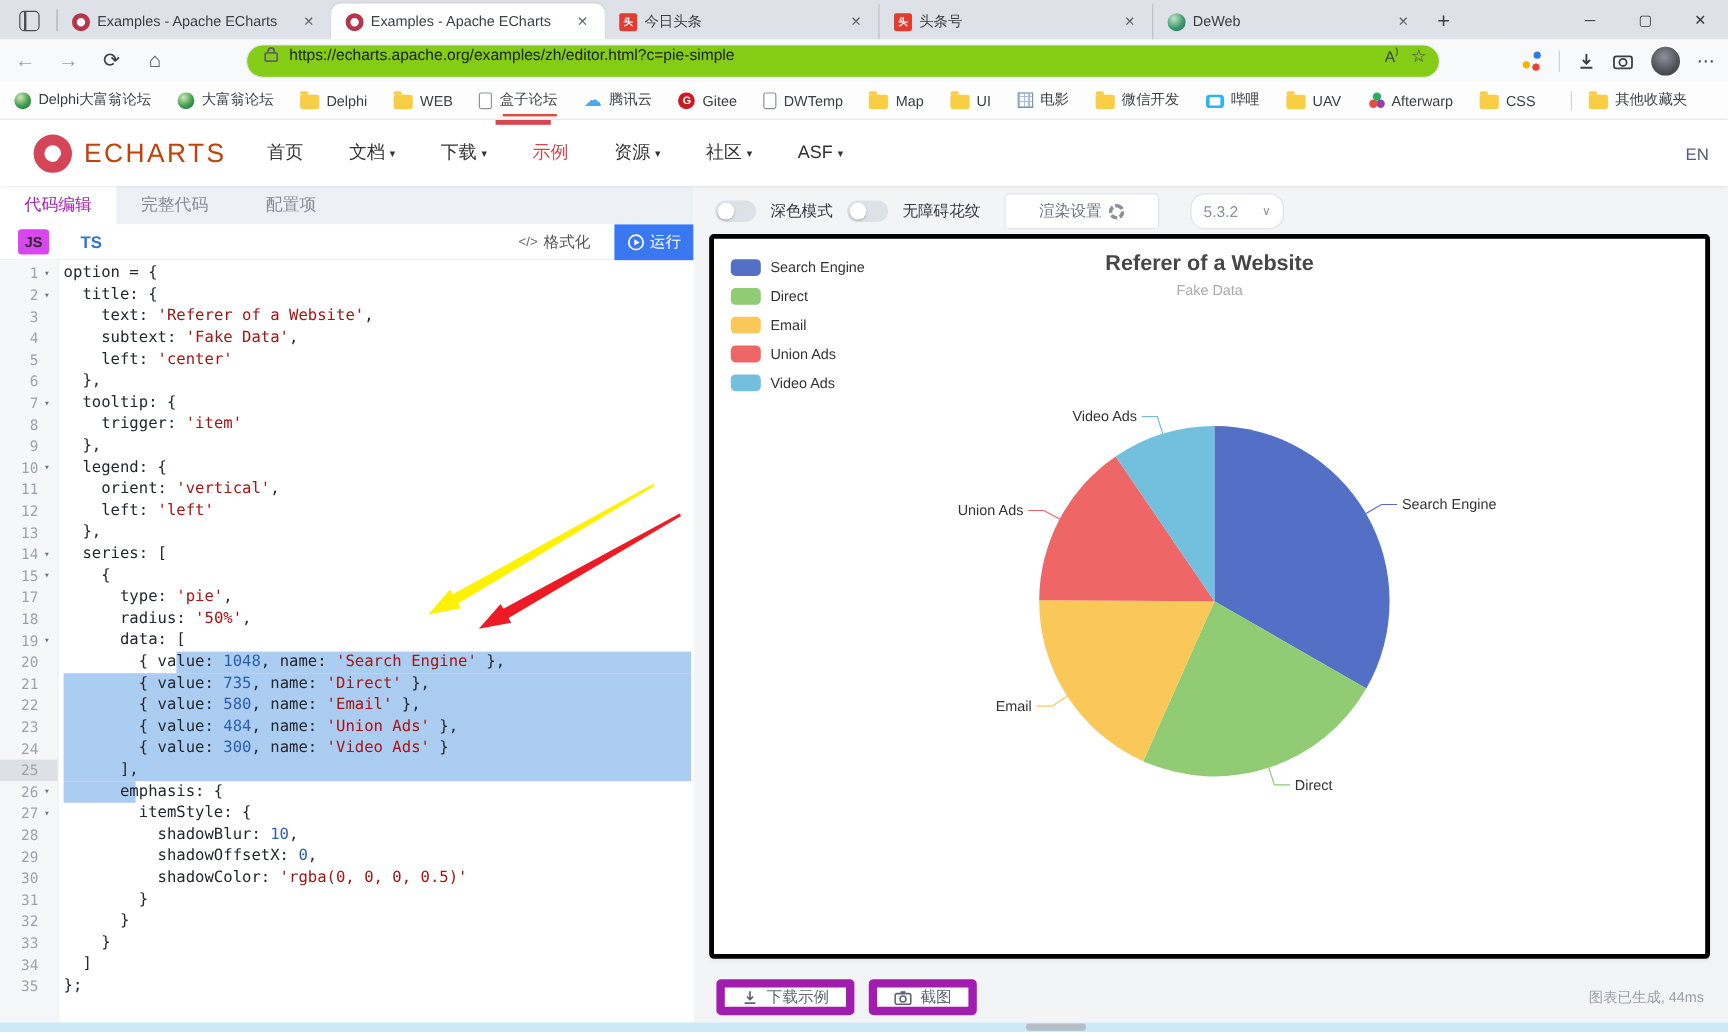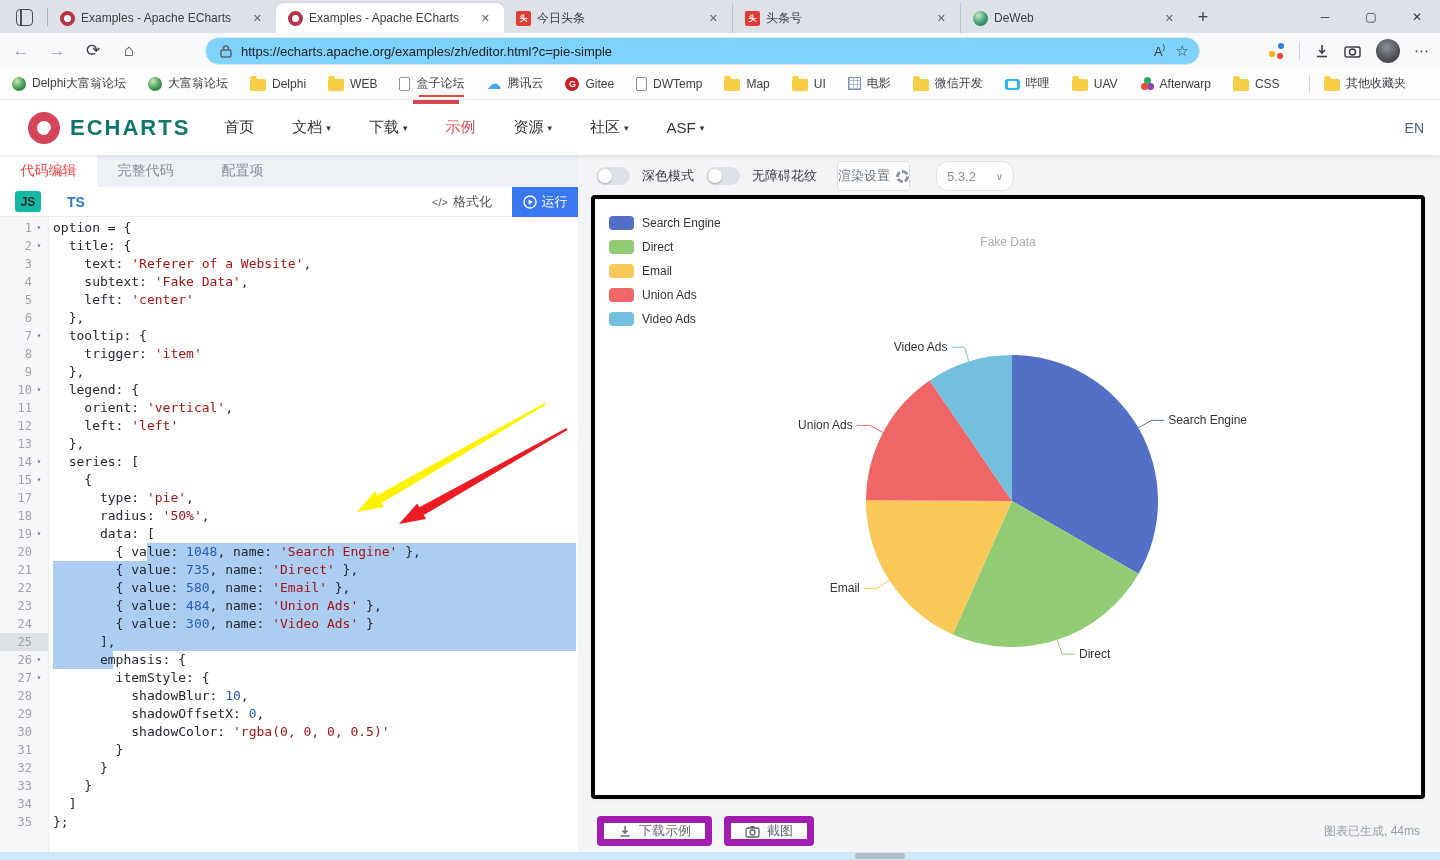--- a/index.html
+++ b/index.html
@@ -22,21 +22,21 @@
   .fav-toutiao { width:15px; height:15px; border-radius:2px; background:#e03c32; color:#fff; font-size:8px; font-weight:bold; line-height:15px; text-align:center; }
   .fav-globe { width:15px; height:15px; border-radius:50%; background:radial-gradient(circle at 35% 30%, #bfe8c9, #3f9c6b 55%, #1e5f7a); }
   .new-tab-btn { width:30px; height:30px; font-size:18px; color:#3c4043; display:flex; align-items:center; justify-content:center; margin-bottom:1px; }
   .win-controls { position:absolute; right:0; top:0; height:33px; display:flex; }
   .win-btn { width:46px; height:33px; display:flex; align-items:center; justify-content:center; font-size:12px; color:#33373c; }
 
   
   .toolbar { position:absolute; left:0; top:33px; width:1440px; height:35px; background:#f8f9fb; display:flex; align-items:center; }
   .nav-ic { width:30px; height:30px; display:flex; align-items:center; justify-content:center; font-size:17px; color:#3c4043; margin-left:6px; border-radius:6px; }
   .nav-ic.dim { color:#9aa0a6; }
-  .addr { position:absolute; left:205px; top:4px; width:995px; height:28px; background:#7dd3fc; border:1px solid #e1e4e9; border-radius:15px; display:flex; align-items:center; padding:0 10px 0 14px; }
+  .addr { position:absolute; left:205px; top:4px; width:995px; height:28px; background:#84cc16; border:1px solid #e1e4e9; border-radius:15px; display:flex; align-items:flex-start; padding:0 10px 0 14px; }
   .url { font-size:13px; color:#202124; margin-left:9px; flex:1; white-space:nowrap; overflow:hidden; }
   .addr-ic { margin-left:10px; font-size:13px; color:#3c4043; display:flex; align-items:center; }
   .star { font-size:15px; color:#3c4043; position:relative; }
   .toolbar-right { position:absolute; right:10px; top:4px; height:28px; display:flex; align-items:center; gap:14px; }
   .ext-dots { width:16px; height:16px; position:relative; }
   .ext-dots i { position:absolute; width:6px; height:6px; border-radius:50%; }
   .ext-dots i:nth-child(1){ background:#2a7de1; right:1px; top:0; }
   .ext-dots i:nth-child(2){ background:#f4b400; left:0; bottom:2px; }
   .ext-dots i:nth-child(3){ background:#ea4335; right:2px; bottom:0; }
   .tb-sep { width:1px; height:18px; background:#d0d4da; }
@@ -60,34 +60,34 @@
   .ic-tv::before { content:''; position:absolute; left:3px; top:2px; right:3px; bottom:2px; background:#fff; border-radius:1px; }
   .ic-shapes { width:14px; height:14px; position:relative; }
   .ic-shapes::before { content:''; position:absolute; left:1px; top:6px; width:7px; height:7px; border-radius:50%; background:#e74c3c; box-shadow:6px 0 0 #8e44ad, 3px -6px 0 #27ae60; }
 
   
   .site-header { position:absolute; left:0; top:100px; width:1440px; height:55px; background:#fff; box-shadow:0 1px 4px rgba(0,0,0,.1); display:flex; align-items:center; z-index:3; }
   .red-indicator { position:absolute; left:413px; top:0; width:46px; height:4px; background:#d64550; }
   .logo { display:flex; align-items:center; margin-left:28px; }
   .logo-mark { width:32px; height:32px; border-radius:50%; border:9px solid #d34557; background:#fff; position:relative; }
   .logo-mark::after { content:''; position:absolute; right:-6px; bottom:-4px; width:9px; height:9px; background:#d34557; transform:rotate(35deg); }
-  .brand { font-size:22px; font-weight:bold; color:#0f766e; letter-spacing:2px; margin-left:10px; }
+  .brand { font-size:22px; font-weight:normal; color:#c2410c; letter-spacing:2px; margin-left:10px; }
   #site-nav { display:flex; align-items:center; margin-left:34px; }
   .nav-item { display:flex; align-items:center; font-size:15px; color:#333; margin-right:38px; cursor:pointer; }
   .nav-item .caret { font-size:9px; margin-left:4px; color:#333; }
   .nav-item.active { color:#d64550; }
   .lang-en { position:absolute; right:16px; font-size:14px; color:#51607a; }
 
   
   .left-panel { position:absolute; left:0; top:155px; width:578px; height:697px; background:#fff; }
   .editor-tabs { height:32px; background:#edf0f5; display:flex; }
   .etab { width:97px; display:flex; align-items:center; justify-content:center; font-size:14px; color:#878d96; cursor:pointer; }
-  .etab.active { background:#fff; color:#ef4444; }
+  .etab.active { background:#fff; color:#a21caf; }
   .editor-toolbar { height:30px; background:#fff; border-bottom:1px solid #ececec; display:flex; align-items:center; position:relative; }
-  .js-badge { width:26px; height:21px; background:#14b8a6; border-radius:3px; color:#2b2b2b; font-weight:bold; font-size:12px; display:flex; align-items:center; justify-content:center; margin-left:15px; }
+  .js-badge { width:26px; height:21px; background:#d946ef; border-radius:3px; color:#2b2b2b; font-weight:bold; font-size:12px; display:flex; align-items:center; justify-content:center; margin-left:15px; }
   .ts-label { font-weight:bold; font-size:14px; color:#3178c6; margin-left:26px; }
   .format-btn { position:absolute; right:86px; font-size:13px; color:#555; display:flex; align-items:center; gap:5px; }
   .format-btn .code-glyph { font-size:11px; color:#666; }
   .run-btn { position:absolute; right:0; top:0; width:66px; height:30px; background:#3a78f2; color:#fff; font-size:13px; display:flex; align-items:center; justify-content:center; gap:5px; }
 
   
   .code-area { position:absolute; left:0; top:62px; width:578px; height:635px; background:#fff; overflow:hidden; }
   .code-area::before { content:''; position:absolute; left:0; top:0; bottom:0; width:48px; background:#f6f7f8; border-right:1px solid #f0f0f0; }
   .sel-rect { position:absolute; background:#abcdf2; z-index:0; }
   #sel1 { left:147px; top:326px; width:429px; height:18px; }
@@ -104,21 +104,21 @@
   .tok-s { color:#a31515; }
   .tok-n { color:#2a5db0; }
   #arrow-overlay { position:absolute; left:0; top:0; width:578px; height:697px; z-index:5; pointer-events:none; }
 
   
   .right-panel { position:absolute; left:578px; top:155px; width:862px; height:697px; background:#f3f4f6; }
   .controls-row { position:absolute; left:18px; top:4px; height:34px; display:flex; align-items:center; gap:12px; }
   .switch { width:34px; height:18px; border-radius:9px; background:#dde2e9; position:relative; cursor:pointer; }
   .switch::after { content:''; position:absolute; left:2px; top:2px; width:14px; height:14px; border-radius:50%; background:#fff; box-shadow:0 1px 2px rgba(0,0,0,.25); }
   .ctl-label { font-size:13px; color:#33383f; }
-  .btn-ghost { height:30px; background:#fff; border:1px solid #dfe3e8; border-radius:4px; color:#6a7280; font-size:13px; display:flex; align-items:center; gap:6px; padding:0 0; margin-left:8px; }
+  .btn-ghost { height:30px; background:#fff; border:1px solid #dfe3e8; border-radius:4px; color:#6a7280; font-size:13px; display:flex; align-items:center; gap:6px; padding:0 28px; margin-left:8px; }
   .ver-select { width:78px; height:30px; background:#fff; border:1px solid #dfe3e8; border-radius:12px; color:#8a919c; font-size:13px; display:flex; align-items:center; justify-content:space-between; padding:0 10px; margin-left:14px; }
   .gear-ic { width:13px; height:13px; border-radius:50%; border:3px dashed #8a919c; display:inline-block; }
 
   .chart-card { position:absolute; left:13px; top:40px; width:834px; height:604px; background:#fff; border:4px solid #000000; border-radius:4px; box-shadow:0 1px 3px rgba(0,0,0,.05); }
   #legend { position:absolute; left:14px; top:12px; z-index:2; }
   .legend-item { display:flex; align-items:center; height:24px; cursor:pointer; }
   .swatch { width:25px; height:14px; border-radius:4px; margin-right:8px; }
   .legend-label { font-size:12px; color:#333; }
   .chart-title { position:absolute; left:0; right:0; top:10px; text-align:center; font-size:18px; font-weight:bold; color:#464646; }
   .chart-subtitle { position:absolute; left:0; right:0; top:36px; text-align:center; font-size:12px; color:#aaa; }
@@ -421,20 +421,21 @@
         </div>
         <div class="legend-item">
           <span class="swatch" style="background: rgb(238, 102, 102);"></span>
           <span class="legend-label">Union Ads</span>
         </div>
         <div class="legend-item">
           <span class="swatch" style="background: rgb(115, 192, 222);"></span>
           <span class="legend-label">Video Ads</span>
         </div>
       </div>
+    <div class="chart-title">Referer of a Website</div>
     <div class="chart-subtitle">Fake Data</div>
     <svg id="pie-svg" width="834" height="604" viewBox="0 0 834 604">
         <path d="M417,302 L417.0,156.0 A146,146 0 0 1 543.6,374.7 Z" fill="#5470c6"></path>
         <polyline points="543.4,228.9 556.3,221.4 569.3,221.4" fill="none" stroke="#5470c6" stroke-width="1"></polyline>
         <text x="573.3" y="225.4" text-anchor="start" class="pie-label">Search Engine</text>
         <path d="M417,302 L543.6,374.7 A146,146 0 0 1 357.7,435.4 Z" fill="#91cc75"></path>
         <polyline points="462.3,440.8 467.0,455.1 480.0,455.1" fill="none" stroke="#91cc75" stroke-width="1"></polyline>
         <text x="484.0" y="459.1" text-anchor="start" class="pie-label">Direct</text>
         <path d="M417,302 L357.7,435.4 A146,146 0 0 1 271.0,301.2 Z" fill="#fac858"></path>
         <polyline points="294.4,381.2 281.8,389.4 268.8,389.4" fill="none" stroke="#fac858" stroke-width="1"></polyline>

